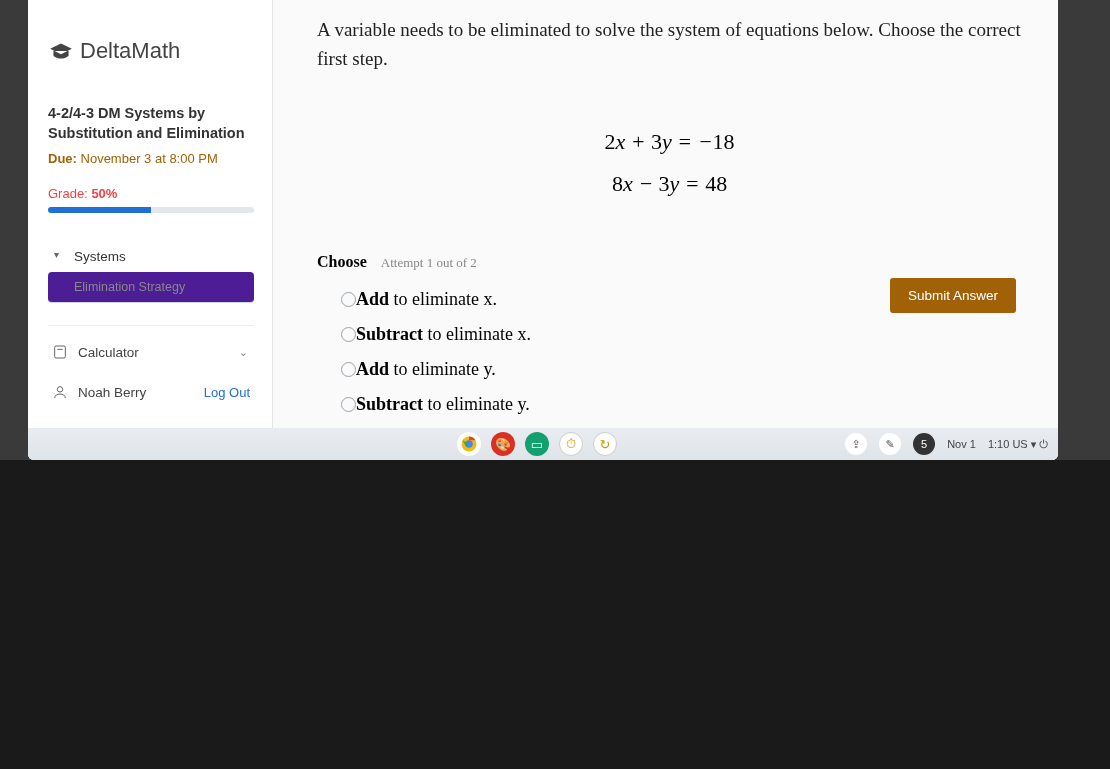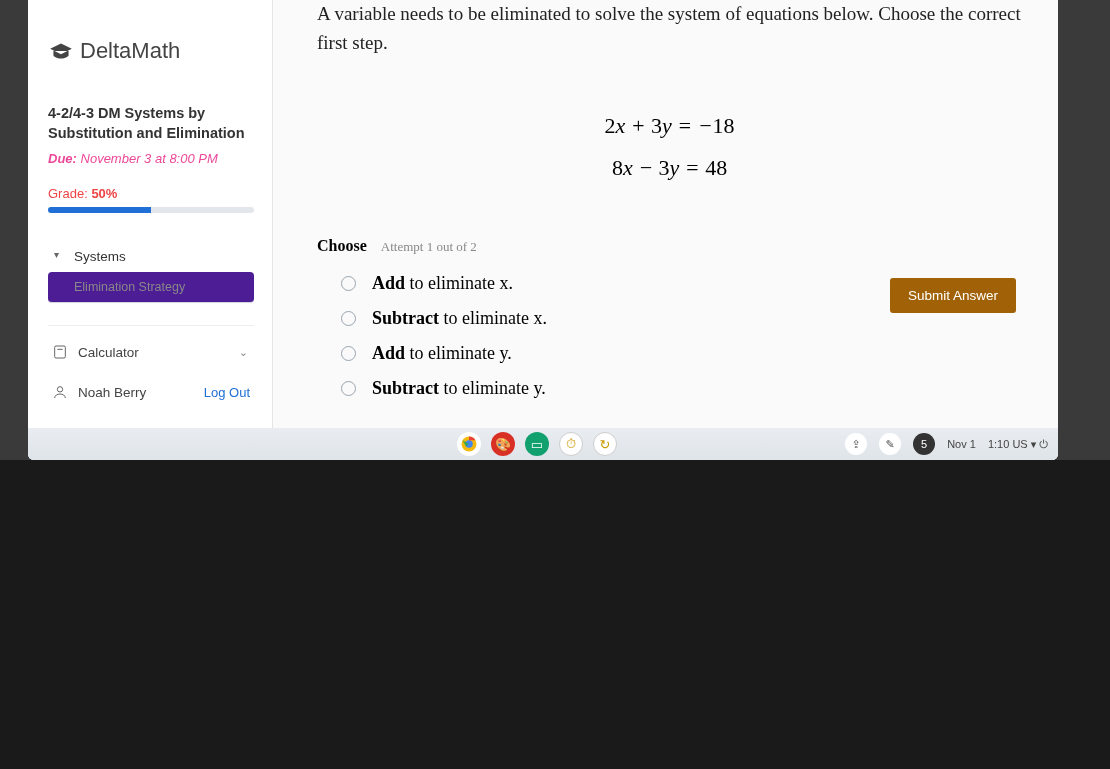--- a/index.html
+++ b/index.html
@@ -43,23 +43,22 @@
   .logo svg { width: 26px; height: 20px; }
   .assignment-title {
     font-size: 14.5px;
     font-weight: 600;
     color: #333;
     line-height: 1.35;
     margin-bottom: 8px;
   }
   .due {
     font-size: 13px;
-    color: #ec4899;
+    color: #a16207;
     margin-bottom: 20px;
-    font-style: italic;
   }
   .due b { font-weight: 600; }
   .grade-label {
     font-size: 13px;
     color: #ef4444;
     margin-bottom: 6px;
   }
   .grade-label b { font-weight: 600; }
   .progress {
     width: 100%;
@@ -127,21 +126,21 @@
     position: absolute;
     bottom: 8px;
     left: 14px;
     width: 18px; height: 18px;
     border: 2px solid #888;
     border-radius: 50%;
   }
 
   .main {
     flex: 1;
-    padding: 0 36px 10px 44px;
+    padding: 16px 36px 10px 44px;
     background: #fafafa;
     position: relative;
   }
   .question {
     font-family: Georgia, "Times New Roman", serif;
     font-size: 19px;
     color: #222;
     line-height: 1.5;
     margin-top: 0;
   }
@@ -172,21 +171,20 @@
   }
   .choices {
     display: flex;
     flex-direction: column;
     gap: 14px;
     margin-left: 24px;
   }
   .choice {
     display: flex;
     align-items: center;
-    gap: 16px;
     font-family: Georgia, serif;
     font-size: 18px;
     cursor: pointer;
   }
   .radio {
     width: 15px; height: 15px;
     border: 1.5px solid #9aa4af;
     border-radius: 50%;
     flex-shrink: 0;
   }

